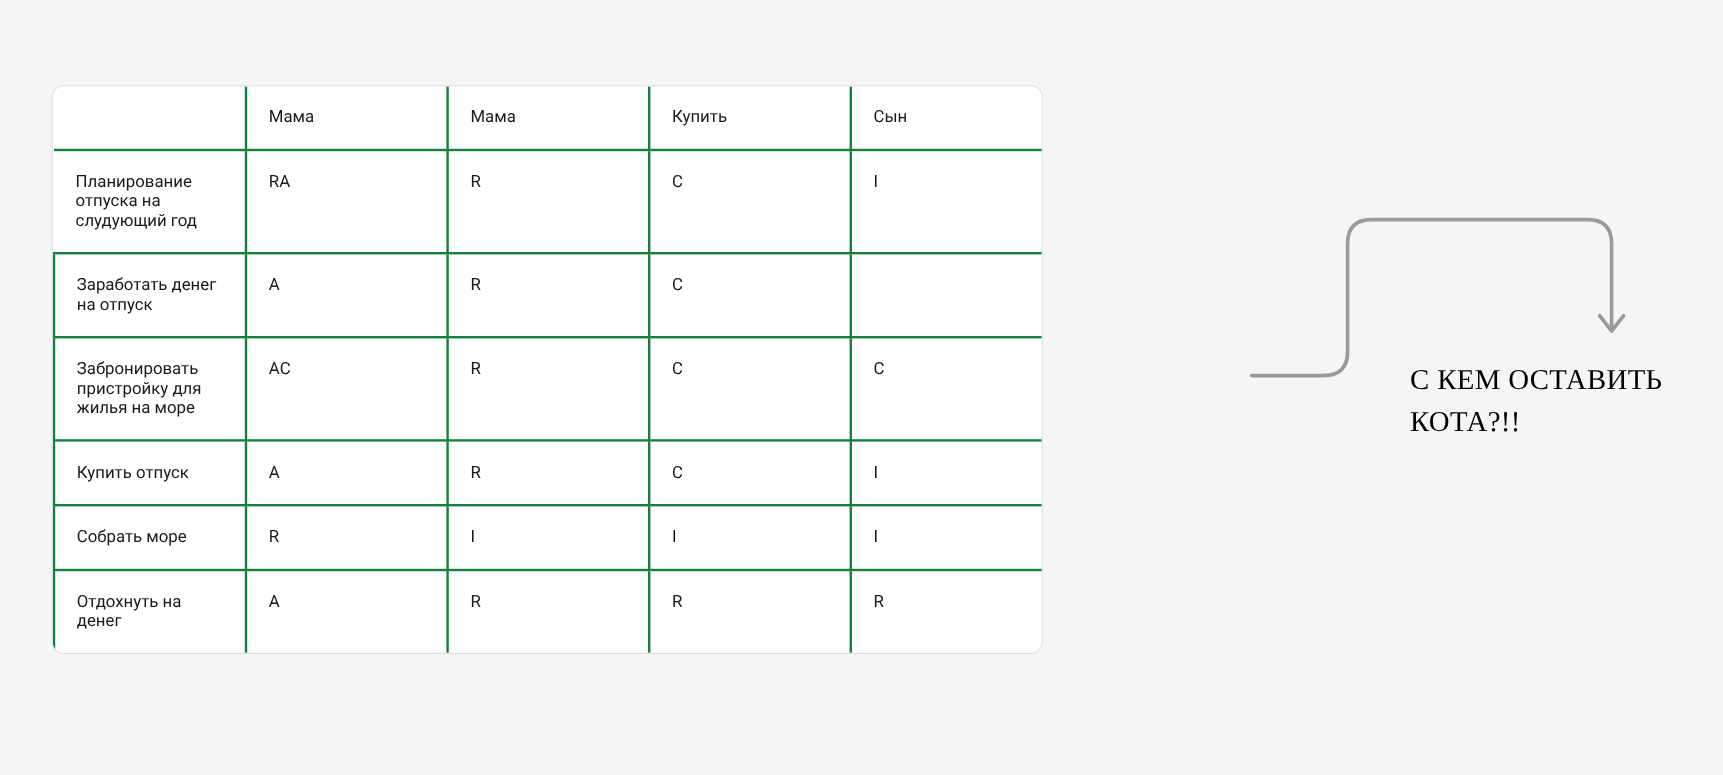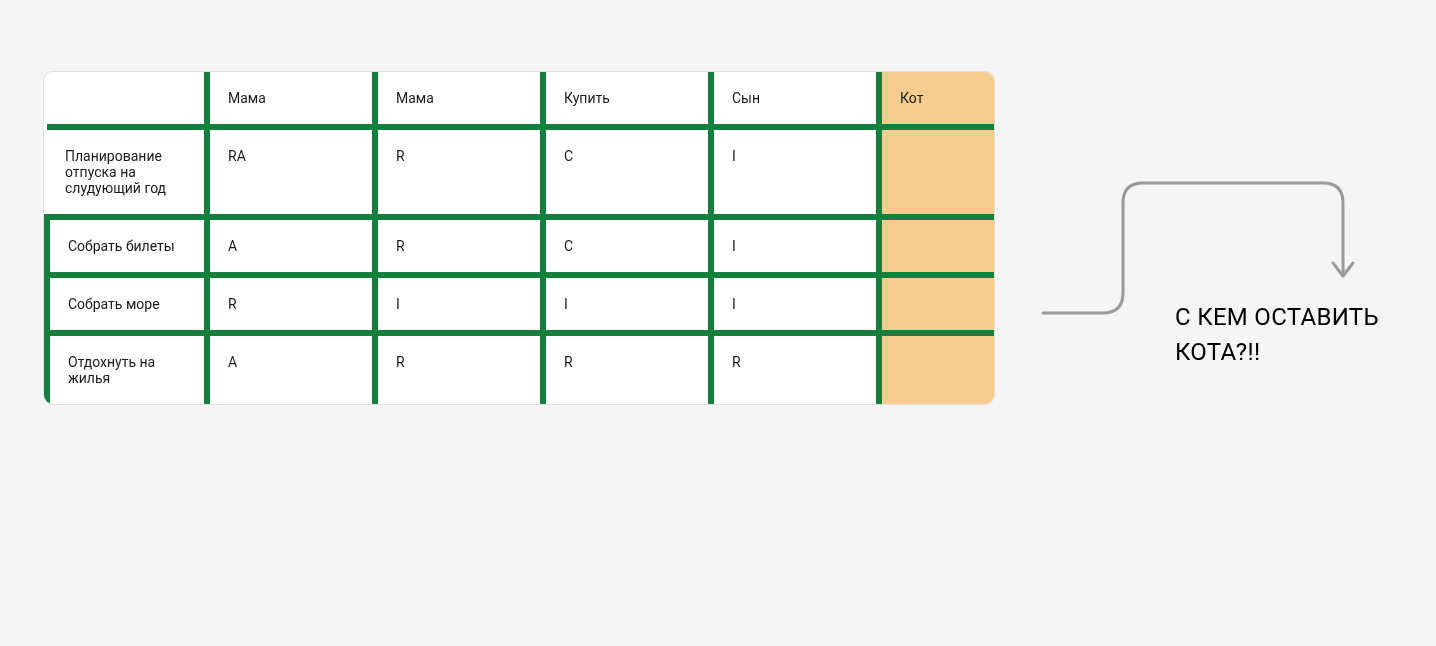--- a/index.html
+++ b/index.html
@@ -12,33 +12,33 @@
       font-family: -apple-system, BlinkMacSystemFont, "Segoe UI", Roboto, Helvetica, Arial, sans-serif;
       width: 1436px;
       height: 646px;
       position: relative;
       overflow: hidden;
     }
     .table-container {
       position: absolute;
       left: 43px;
       top: 71px;
-      width: 952px;
+      width: 826px;
       border: 1px solid #e0e0e0;
       border-radius: 10px;
       background: #ffffff;
       overflow: hidden;
     }
     table {
       width: 100%;
       border-collapse: collapse;
       table-layout: fixed;
     }
     th, td {
-      border: 6px solid #15803d;
+      border: 2px solid #15803d;
       padding: 18px 18px;
       text-align: left;
       vertical-align: top;
       font-size: 14px;
       color: #1a1a1a;
       font-weight: 400;
     }
     th {
       font-weight: 400;
       color: #1a1a1a;
@@ -69,20 +69,21 @@
     }
     .annotation {
       position: absolute;
       left: 1175px;
       top: 300px;
       font-size: 24px;
       font-weight: 400;
       line-height: 1.45;
       color: #000;
       letter-spacing: 0.3px;
+      font-family: Liberation Serif, serif;
     }
     .arrow-svg {
       position: absolute;
       left: 1043px;
       top: 178px;
       width: 310px;
       height: 140px;
       overflow: visible;
     }
   </style>
@@ -112,37 +113,53 @@
     <tbody>
       <tr>
         <td>Планирование отпуска на слудующий год</td>
         <td>RA</td>
         <td>R</td>
         <td>C</td>
         <td>I</td>
         <td class="highlight"></td>
       </tr>
       <tr>
-        <td>Собрать билеты</td>
+        <td>Заработать денег на отпуск</td>
+        <td>A</td>
+        <td>R</td>
+        <td>C</td>
+        <td></td>
+        <td class="highlight"></td>
+      </tr>
+      <tr>
+        <td>Забронировать пристройку для жилья на море</td>
+        <td>AC</td>
+        <td>R</td>
+        <td>C</td>
+        <td>C</td>
+        <td class="highlight"></td>
+      </tr>
+      <tr>
+        <td>Купить отпуск</td>
         <td>A</td>
         <td>R</td>
         <td>C</td>
         <td>I</td>
         <td class="highlight"></td>
       </tr>
       <tr>
         <td>Собрать море</td>
         <td>R</td>
         <td>I</td>
         <td>I</td>
         <td>I</td>
         <td class="highlight"></td>
       </tr>
       <tr>
-        <td>Отдохнуть на жилья</td>
+        <td>Отдохнуть на денег</td>
         <td>A</td>
         <td>R</td>
         <td>R</td>
         <td>R</td>
         <td class="highlight"></td>
       </tr>
     </tbody>
   </table>
 </div>
 

